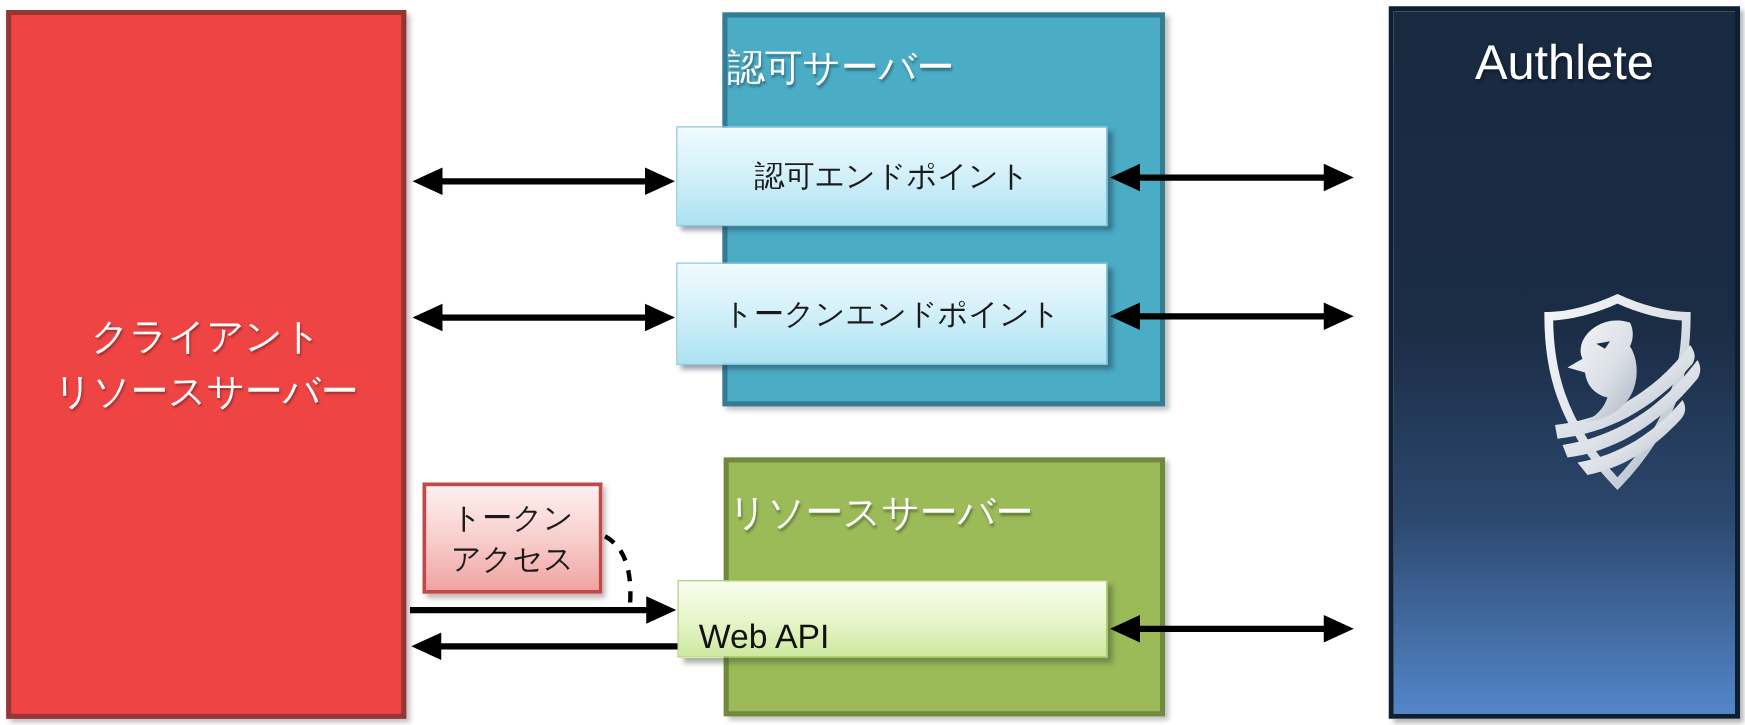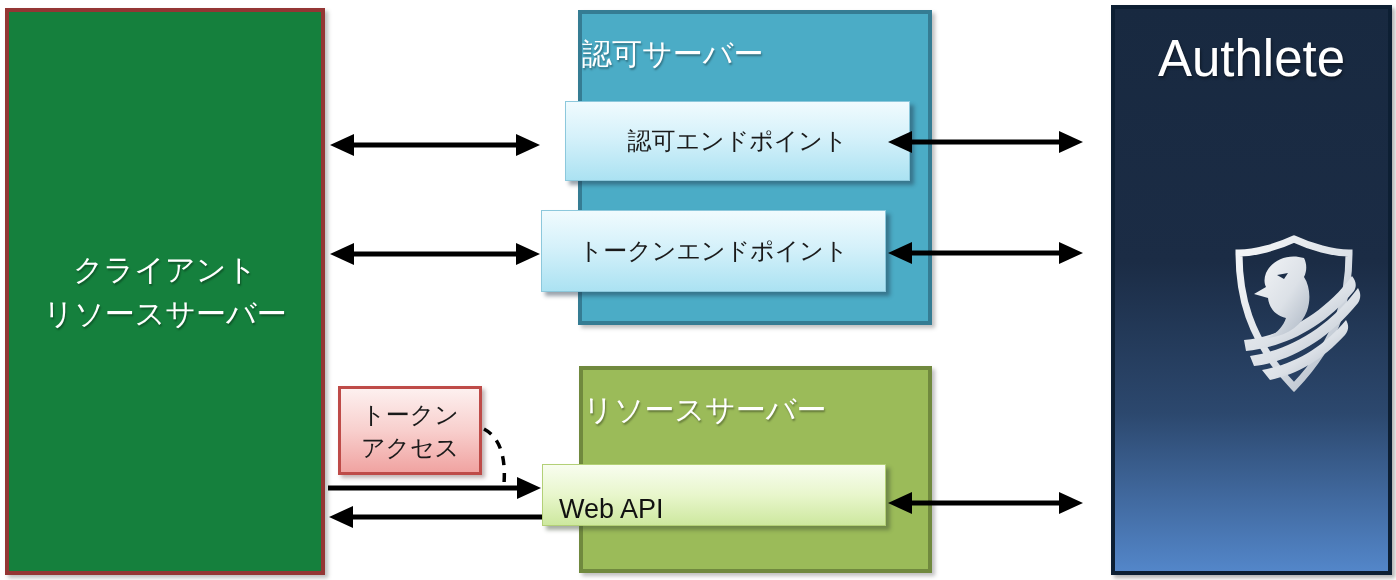--- a/index.html
+++ b/index.html
@@ -8,21 +8,21 @@
     width:1396px;height:580px;
     background:#ffffff;
     font-family:"Liberation Sans","DejaVu Sans",sans-serif;
     overflow:hidden;
   }
   .box{position:absolute;box-sizing:border-box;}
 
   
   .client{
     left:5px;top:8px;width:320px;height:567px;
-    background:#15803d;
+    background:#ef4444;
     border:4px solid #943634;
     display:flex;align-items:center;justify-content:center;
     box-shadow:3px 3px 4px rgba(0,0,0,0.25);
   }
   .client .lbl{
     color:#ffffff;font-size:30px;line-height:44px;text-align:center;
     text-shadow:1px 2px 2px rgba(0,0,0,0.35);
   }
 
   
@@ -40,21 +40,21 @@
 
   
   .endpoint{
     left:541px;width:345px;
     background:linear-gradient(180deg,#F0FBFE 0%,#D5F1FA 45%,#ABE2F2 100%);
     border:1px solid #8CC8DC;
     box-shadow:4px 4px 4px rgba(30,50,70,0.45);
     display:flex;align-items:center;justify-content:center;
     color:#1a1a1a;font-size:24px;
   }
-  .ep1{top:101px;height:80px;margin-left:24px;}
+  .ep1{top:101px;height:80px;}
   .ep2{top:210px;height:82px;align-items:center;}
 
   
   .resource{
     left:579px;top:366px;width:353px;height:207px;
     background:#9BBB59;
     border:4px solid #70893E;
     box-shadow:3px 3px 4px rgba(0,0,0,0.25);
   }
 
@@ -70,21 +70,21 @@
   }
 
   
   .navy{
     left:1111px;top:5px;width:281px;height:570px;
     background:linear-gradient(180deg,#182940 0%,#1B2C45 45%,#2C486E 72%,#5386C9 100%);
     border:4px solid #0D1F33;
     box-shadow:3px 3px 4px rgba(0,0,0,0.3);
   }
   .navy-title{
-    color:#ffffff;font-size:51px;text-align:center;
+    color:#ffffff;font-size:39px;text-align:center;
     padding-top:20px;font-weight:400;
     text-shadow:1px 2px 3px rgba(0,0,0,0.45);
   }
   .shield{position:absolute;left:1218px;top:234px;}
 
   
   .webapis{
     left:1083px;top:101px;width:111px;height:437px;
     background:linear-gradient(135deg,#E6EDFB 0%,#D4E0F6 50%,#C2D2F0 100%);
     border:3px solid #4C7CC0;

